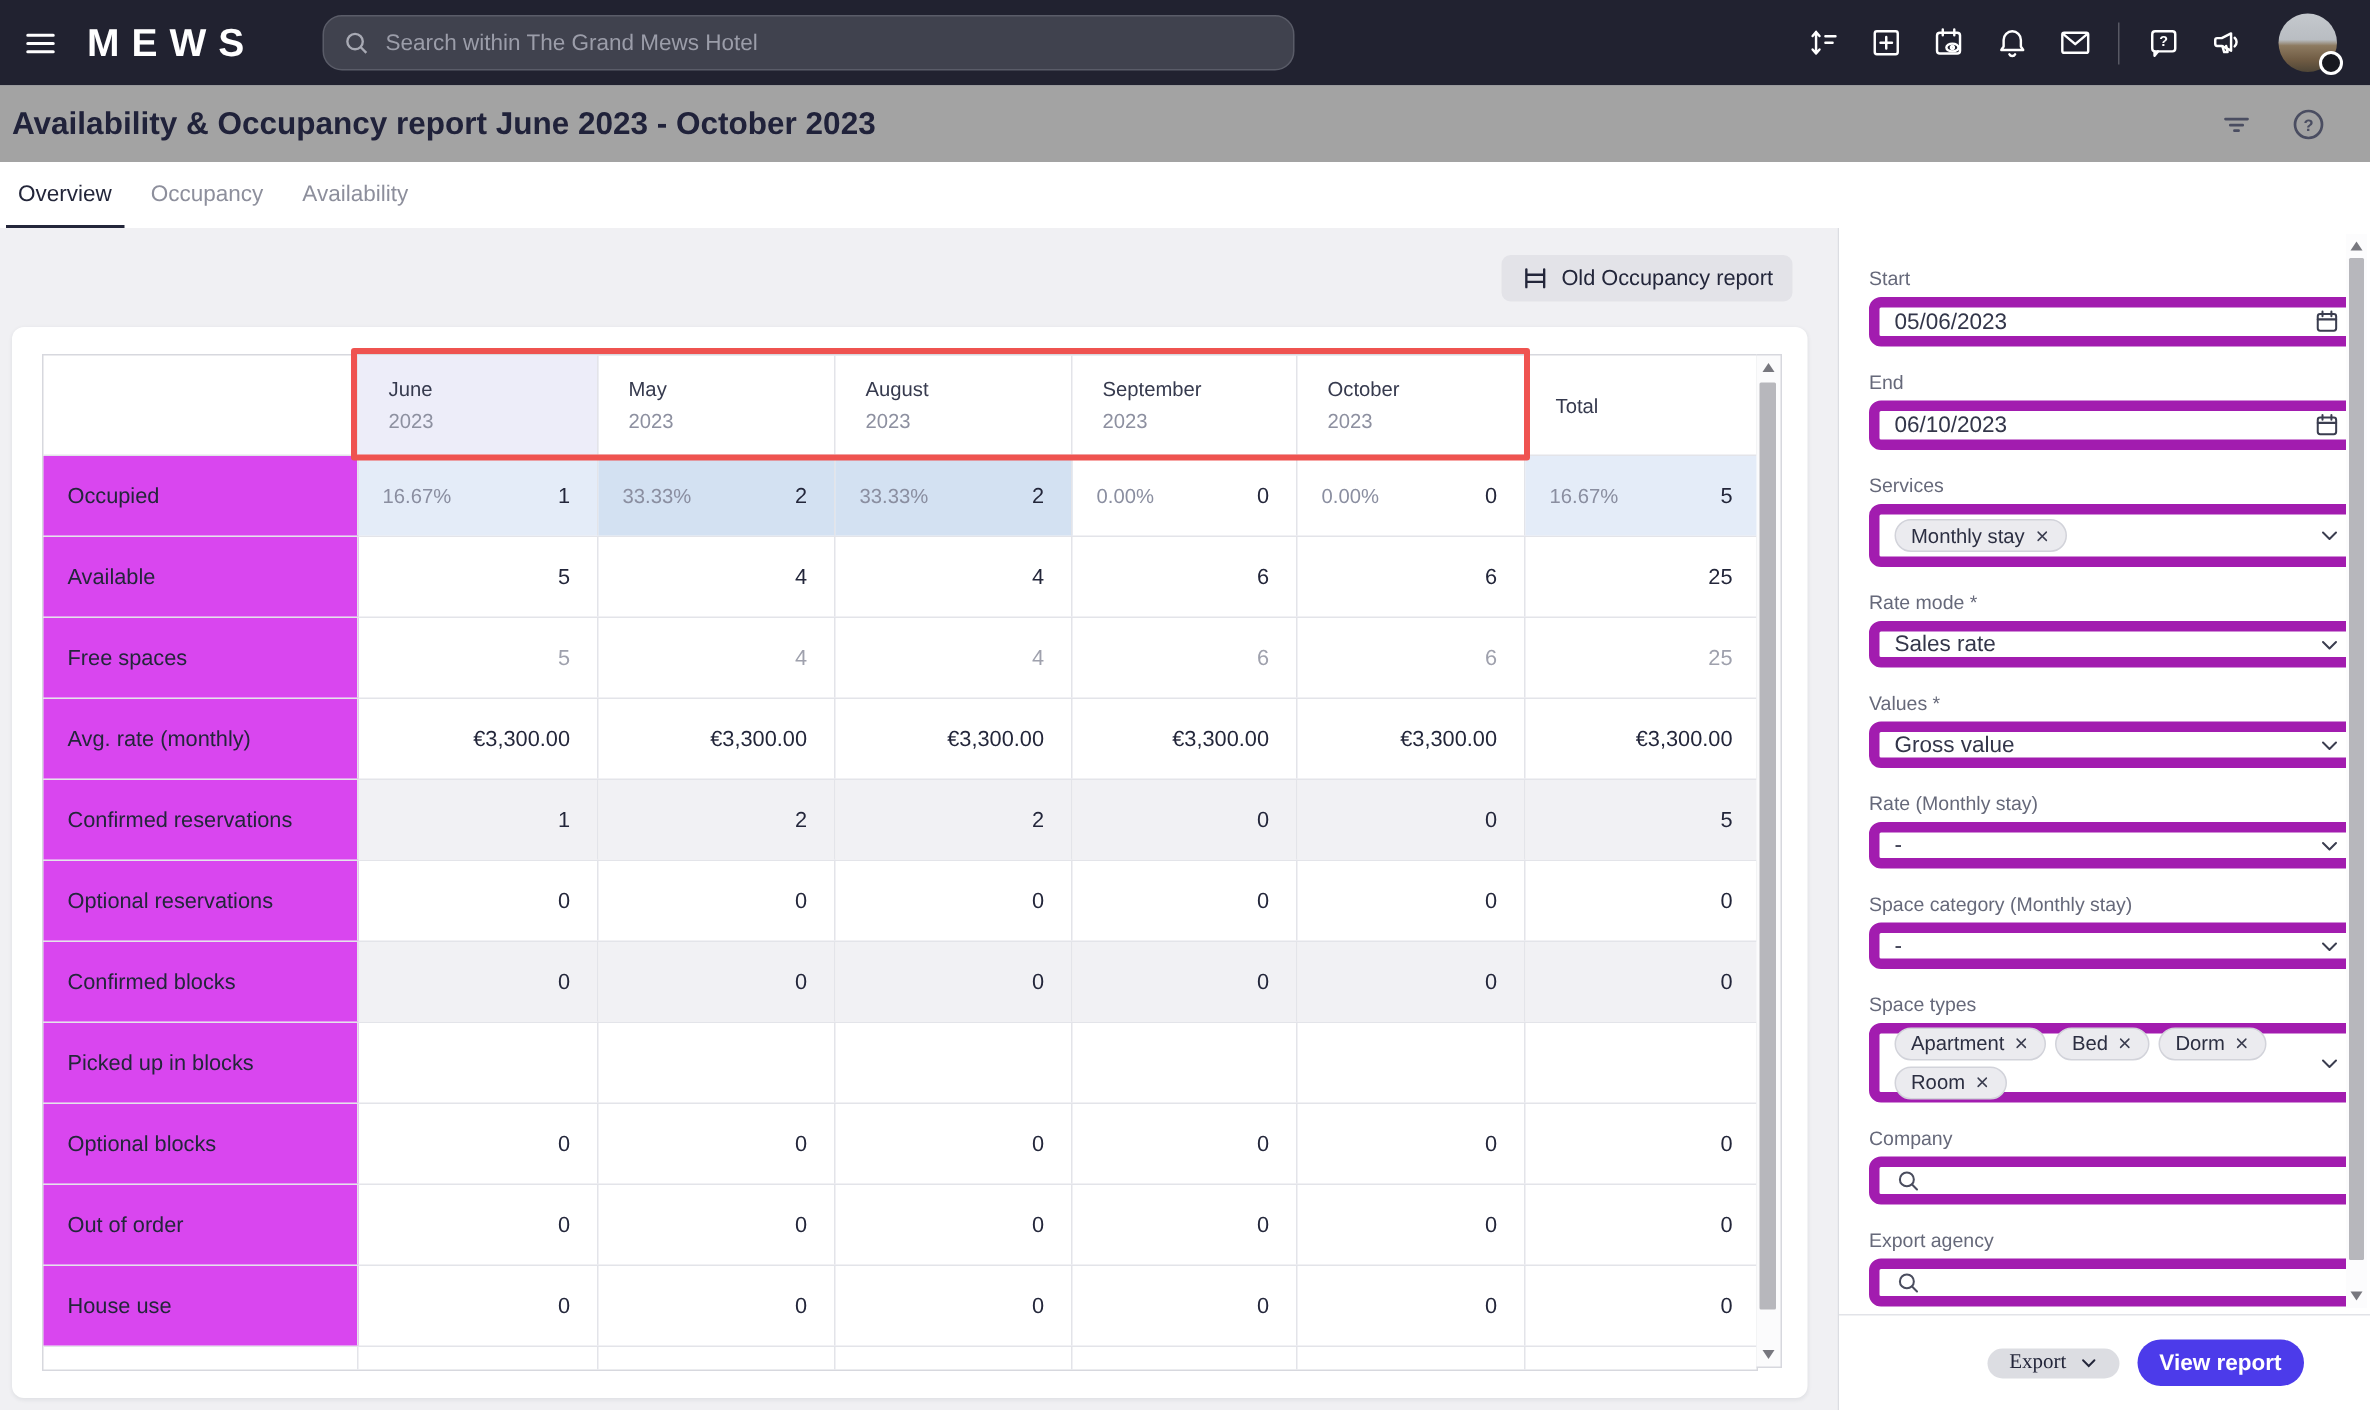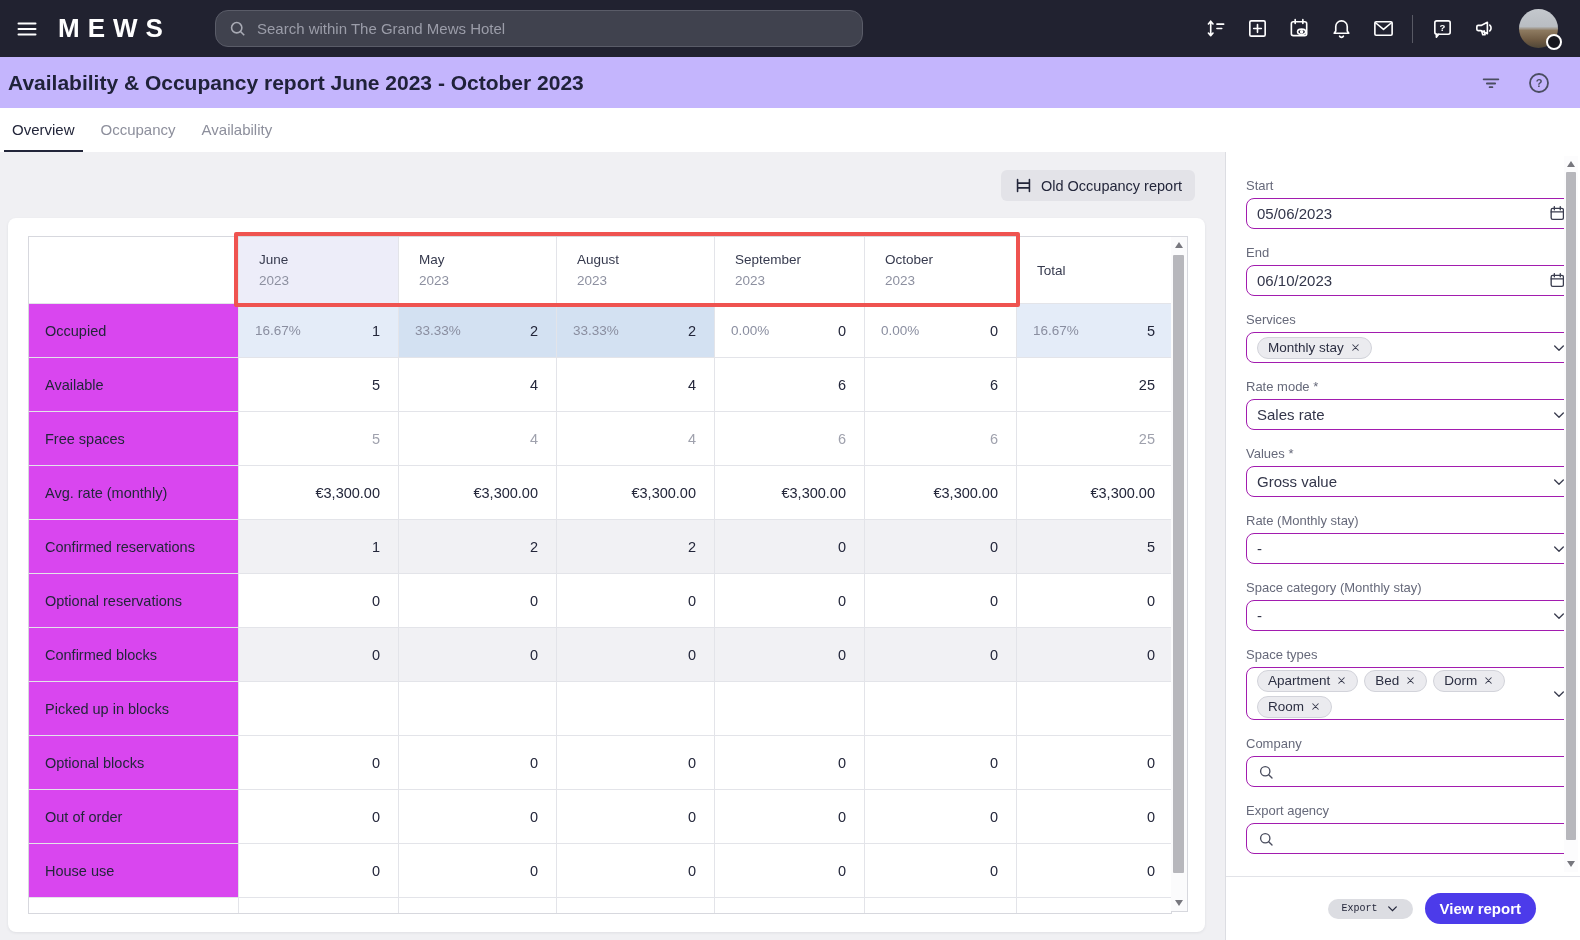--- a/index.html
+++ b/index.html
@@ -24,21 +24,21 @@
   .nav-icon-btn { width:42px; height:40px; background:none; border:none; color:#fff;
     display:flex; align-items:center; justify-content:center; cursor:pointer; }
   .nav-divider { width:1px; height:28px; background:rgba(255,255,255,.25); margin:0 8px; }
   .avatar { position:relative; width:39px; height:39px; border-radius:50%; margin-left:14px; cursor:pointer;
     background:linear-gradient(to bottom, #c4c8cd 0%, #b9bdc2 45%, #8d7a60 55%, #6f5b43 80%, #4f4637 100%);
     border:none; flex:none; }
   .avatar-badge { position:absolute; right:-4px; bottom:-2px; width:16px; height:16px;
     border-radius:50%; background:#17181f; border:2px solid #fff; }
 
   
-  .title-bar { position:absolute; top:57px; left:0; width:100%; height:51px; background:#c4b5fd;
+  .title-bar { position:absolute; top:57px; left:0; width:100%; height:51px; background:#a3a3a3;
     display:flex; align-items:center; }
   .page-title { font-size:21px; font-weight:700; color:#20223a; margin-left:8px; }
   .title-actions { position:absolute; right:26px; top:0; height:51px; display:flex; align-items:center; gap:18px; }
   .title-icon-btn { width:30px; height:30px; border:none; background:none; color:#4a4d61;
     display:flex; align-items:center; justify-content:center; cursor:pointer; }
   .tab-bar { position:absolute; top:108px; left:0; width:100%; height:44px; background:#fff;
     display:flex; align-items:stretch; }
   .tab { padding:0 8px; margin-right:10px; background:none; border:none; border-bottom:2px solid transparent;
     font-size:15px; color:#8d8f9c; cursor:pointer; font-family:inherit; display:flex; align-items:center; }
   .tab.active { color:#23263a; border-bottom-color:#23263a; }
@@ -82,41 +82,41 @@
   .arr.down { border-left:4px solid transparent; border-right:4px solid transparent; border-top:6px solid #77777e; bottom:5px; }
 
   .red-box { position:absolute; left:226px; top:14px; width:786px; height:75px;
     border:4px solid #ef5350; border-radius:2px; pointer-events:none; z-index:5; }
 
   
   .sidebar { position:relative; width:355px; height:100%; background:#fff; border-left:1px solid #dcdde2; }
   .fields { position:absolute; left:20px; top:26px; width:290px; }
   .field { margin-bottom:16px; }
   .field-label { font-size:13px; color:#66697a; margin-bottom:5px; }
-  .control { width:332px; min-height:31px; border:1px solid #a21caf; border-radius:8px; background:#fff;
+  .control { width:332px; min-height:31px; border:7px solid #a21caf; border-radius:8px; background:#fff;
     display:flex; align-items:center; padding:0 10px; cursor:pointer; }
   .control .value { flex:1; font-size:15px; color:#33364a; }
   .control .icon-right { flex:none; color:#3a3d4f; display:flex; align-items:center; }
   .control.tall { height:53px; }
   .chips { flex:1; display:flex; flex-wrap:wrap; gap:4px 6px; padding:3px 0; }
   .chip { display:inline-flex; align-items:center; gap:6px; background:#ebebef; border:1px solid #d2d3da;
     border-radius:12px; padding:1px 10px; font-size:13.5px; color:#2c2f42; height:22px; cursor:default; }
   .chip .x { display:flex; align-items:center; color:#3a3d4f; cursor:pointer; }
   .control.search-ctl input { flex:1; border:none; outline:none; font-size:15px; color:#33364a;
     font-family:inherit; margin-left:8px; background:transparent; }
   .control.search-ctl { cursor:text; }
   .control .search-ic { color:#4a4d5e; display:flex; align-items:center; }
 
   .sb-scroll { position:absolute; right:2px; top:4px; width:14px; height:716px; background:#fcfcfd; cursor:pointer; }
   .sb-scroll .sb-thumb { left:2px; width:10px; }
 
   .sidebar-footer { position:absolute; left:0; bottom:0; width:100%; height:64px; background:#fff;
     border-top:1px solid #e2e3e8; display:flex; align-items:center; justify-content:flex-end; padding-right:44px; gap:12px; }
   .btn-export { height:20px; border:none; border-radius:16px; background:#dcdde2; color:#23263a;
-    font-size:10px; font-family:Liberation Mono, monospace; display:flex; align-items:center; gap:8px; padding:0 14px; cursor:pointer; }
+    font-size:14px; font-family:Liberation Serif, serif; display:flex; align-items:center; gap:8px; padding:0 14px; cursor:pointer; }
   .btn-view { height:31px; border:none; border-radius:16px; color:#fff; font-size:15px; font-weight:700;
     font-family:inherit; padding:0 15px; cursor:pointer; }
 </style>
 </head>
 <body>
 
 <div class="app">
 
   <header class="navbar">
     <button class="hamburger">

